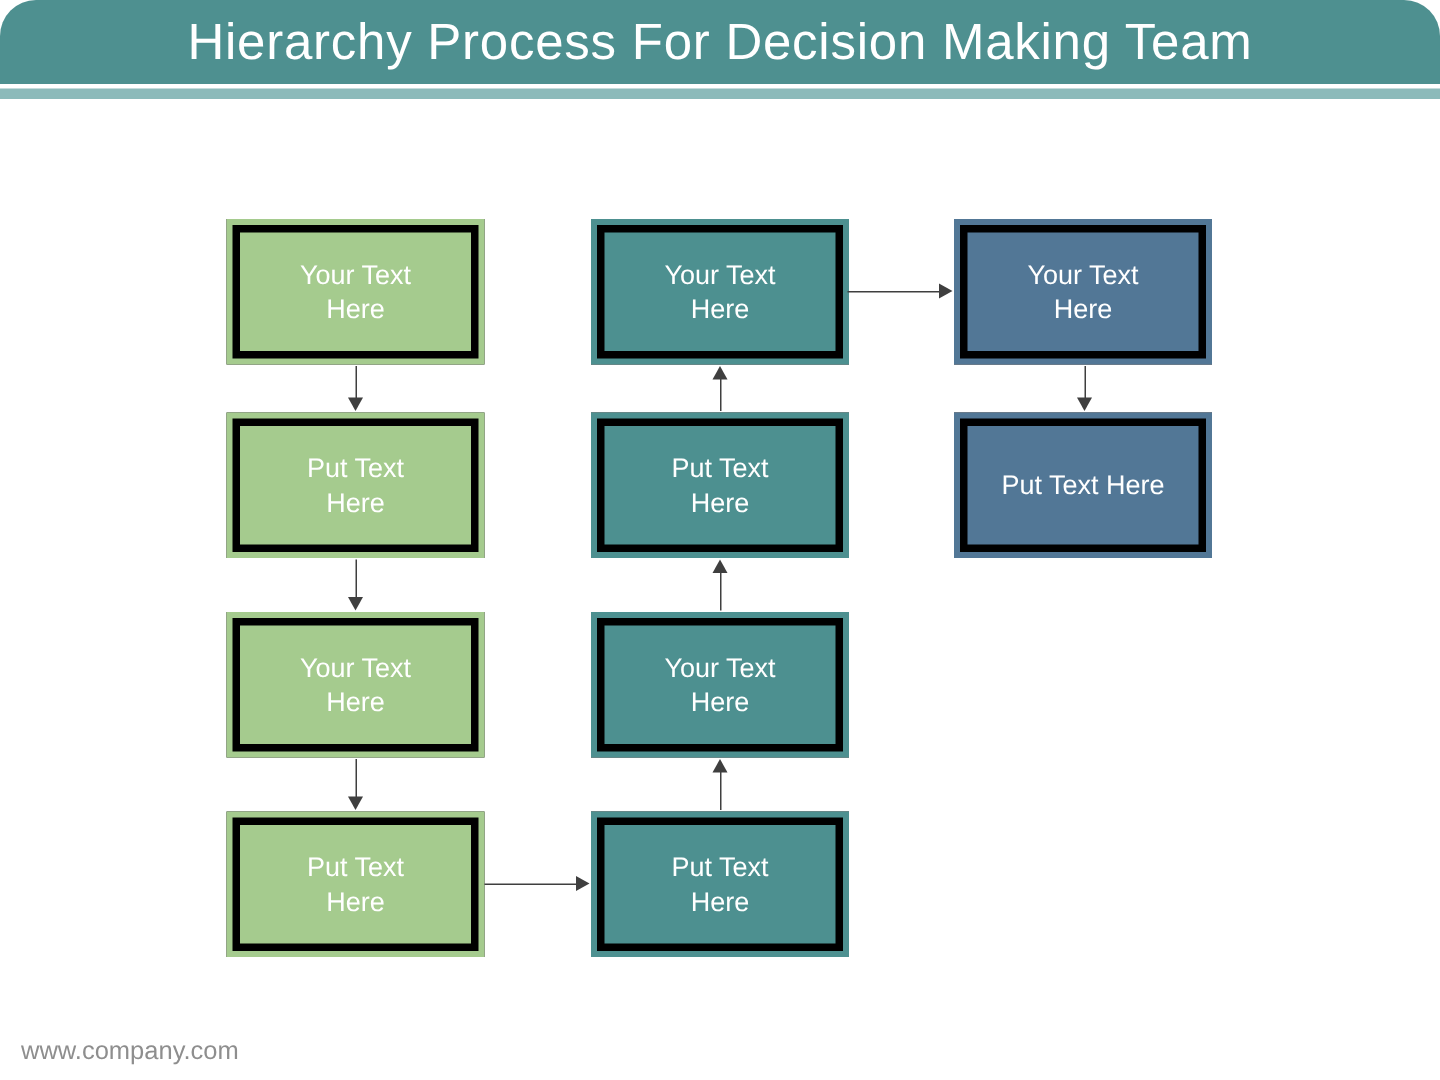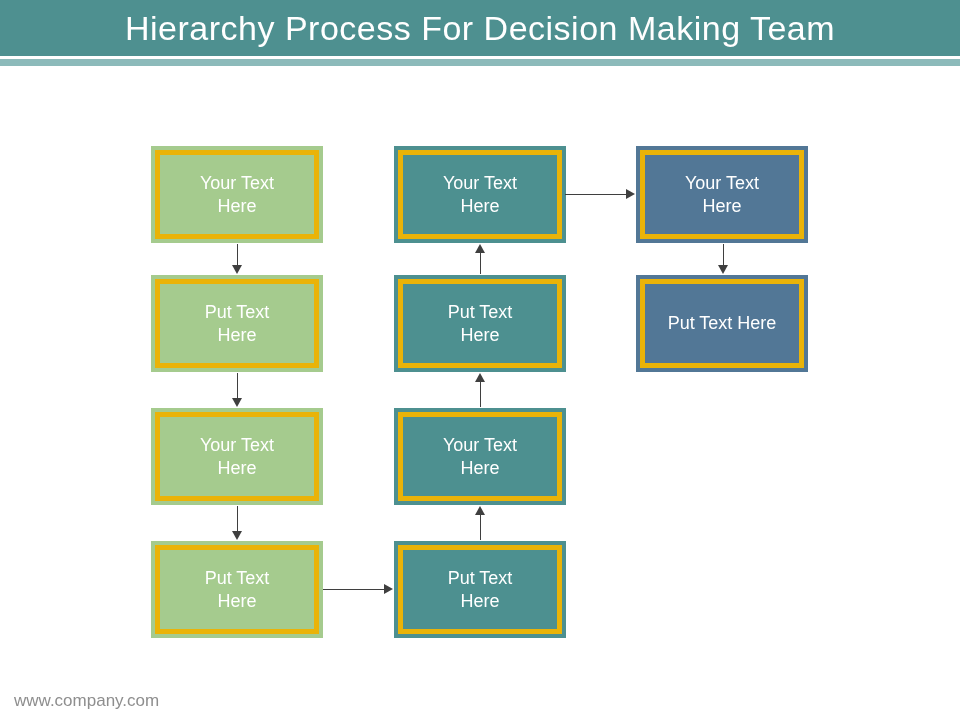--- a/index.html
+++ b/index.html
@@ -1,30 +1,30 @@
 <!DOCTYPE html>
 <html style="--header-bg: #4e9090; --strip: #8cbaba; --green: #a5cb8e; --teal: #4d9090; --blue: #527796; --arrow: #3f3f3f; --boxtext: #ffffff;"><head>
 <meta charset="utf-8">
 <style>
   :root{
     --header-bg:#4e9090; --strip:#8cbaba; --green:#a5cb8e;
     --teal:#4d9090; --blue:#527796; --arrow:#3f3f3f; --boxtext:#ffffff;
   }
   html,body{margin:0;padding:0;background:#fff;}
   .canvas{position:relative;width:960px;height:720px;background:#ffffff;
-    font-family:"Liberation Sans",sans-serif;overflow:hidden;}
+    font-family:"Liberation Sans",sans-serif;overflow:hidden;border-radius:24px;}
 
   
   .header{position:absolute;top:0;left:0;width:960px;height:56px;background:var(--header-bg);
     display:flex;align-items:center;justify-content:center;}
   .title{color:#fff;font-size:34px;font-weight:400;letter-spacing:.5px;white-space:nowrap;}
   .strip{position:absolute;top:59px;left:0;width:960px;height:7px;background:var(--strip);}
 
   
-  .box{position:absolute;width:172px;height:97px;box-sizing:border-box;padding:5px;background:#eab308;}
+  .box{position:absolute;width:172px;height:97px;box-sizing:border-box;padding:5px;background:#000000;}
   .box .inner{width:100%;height:100%;display:flex;align-items:center;justify-content:center;
     text-align:center;color:var(--boxtext);font-size:18px;line-height:23px;white-space:pre-line;}
   .green{border:4px solid var(--green);} .green .inner{background:var(--green);}
   .teal {border:4px solid var(--teal);}  .teal  .inner{background:var(--teal);}
   .blue {border:4px solid var(--blue);}  .blue  .inner{background:var(--blue);}
 
   
   .c-left{left:151px;} .c-mid{left:394px;} .c-right{left:636px;}
   .r1{top:146px;} .r2{top:275px;} .r3{top:408px;} .r4{top:541px;}
 

